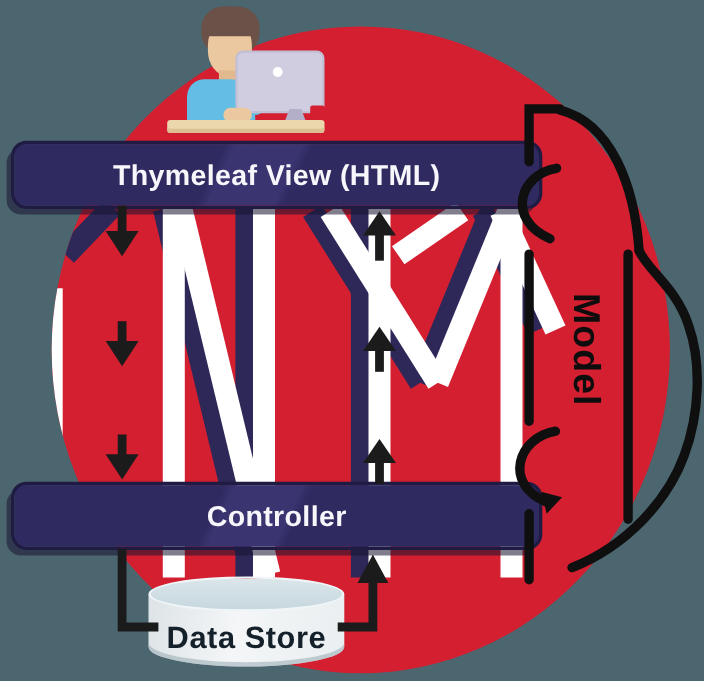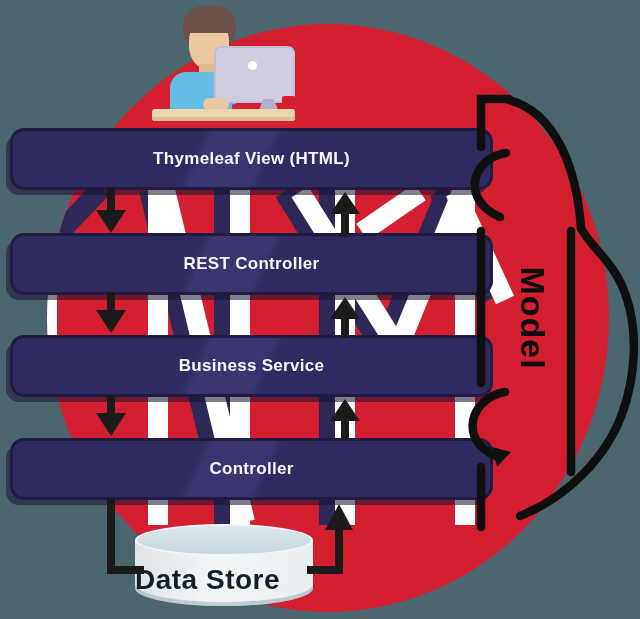--- a/index.html
+++ b/index.html
@@ -14,21 +14,21 @@
   .svg-fg{z-index:5;pointer-events:none;}
 
   
   .layer-box{
     position:absolute;left:10px;width:483px;height:62px;box-sizing:border-box;
     background:linear-gradient(115deg,var(--box,#2f2a60) 0%,var(--box,#2f2a60) 38%,#3a3470 40%,#3a3470 52%,var(--box,#2f2a60) 54%);
     border:3px solid var(--box_border,#1f1b42);
     border-radius:14px;
     box-shadow:-5px 6px 0 -1px rgba(23,19,48,.55);
     display:flex;align-items:center;justify-content:center;
-    color:#f7f6fb;font-weight:bold;font-size:17px;letter-spacing:.3px;
+    color:#f7f6fb;font-weight:bold;font-size:26px;letter-spacing:.3px;
     z-index:4;
   }
   #box-view{top:128px;}
   #box-controller{top:233px;}
   #box-service{top:335px;}
   #box-repository{top:438px;}
 
   
   .model-label{
     position:absolute;left:468px;top:298px;width:130px;height:40px;
@@ -45,21 +45,21 @@
     background:linear-gradient(100deg,#dde3e6 0%,#f4f6f7 45%,#e9eef0 100%);
     border-radius:0 0 89px 89px / 0 0 18px 18px;
     box-shadow:inset 0 -4px 0 rgba(150,170,178,.55);
   }
   .cyl-top{
     position:absolute;left:0;right:0;top:0;height:32px;box-sizing:border-box;
     background:linear-gradient(180deg,#dbe6ea 0%,#c6d7de 100%);
     border:2px solid #f0f6f8;border-radius:50%;
   }
   .cyl-label{
-    position:absolute;left:0;right:0;top:40px;
+    position:absolute;left:0;right:0;top:40px;text-align:center;
     font-size:28px;font-weight:bold;color:var(--text_dark,#14202a);letter-spacing:.5px;
   }
 
   
   .person{position:absolute;left:0;top:0;width:320px;height:130px;z-index:3;}
   .person div{position:absolute;}
   .hair{left:183px;top:6px;width:53px;height:47px;background:#6b5147;border-radius:50%;}
   .face{left:189px;top:18px;width:40px;height:51px;background:#ecc8a0;border-radius:45%;}
   .fringe{left:183px;top:6px;width:53px;height:27px;background:#6b5147;border-radius:26px 26px 10px 10px;}
   .neck{left:199px;top:64px;width:20px;height:12px;background:#e2b88e;}
@@ -120,22 +120,20 @@
     <div class="arm"></div>
     <div class="monitor"></div>
     <div class="camera-dot"></div>
     <div class="stand"></div>
     <div class="hand"></div>
     <div class="mug"></div>
     <div class="desk"></div>
   </div>
 
   <div class="layer-box" id="box-view">Thymeleaf View (HTML)</div>
-  <div class="layer-box" id="box-controller">REST Controller</div>
-  <div class="layer-box" id="box-service">Business Service</div>
   <div class="layer-box" id="box-repository">Controller</div>
 
   <div class="cylinder">
     <div class="cyl-body"></div>
     <div class="cyl-top"></div>
     <div class="cyl-label">Data Store</div>
   </div>
 
   <svg class="svg-fg" width="640" height="619" viewBox="0 0 640 619">
     <g style="stroke:var(--arrow,#1b1b1b);fill:var(--arrow,#1b1b1b)" stroke-width="8" stroke-linecap="square">

